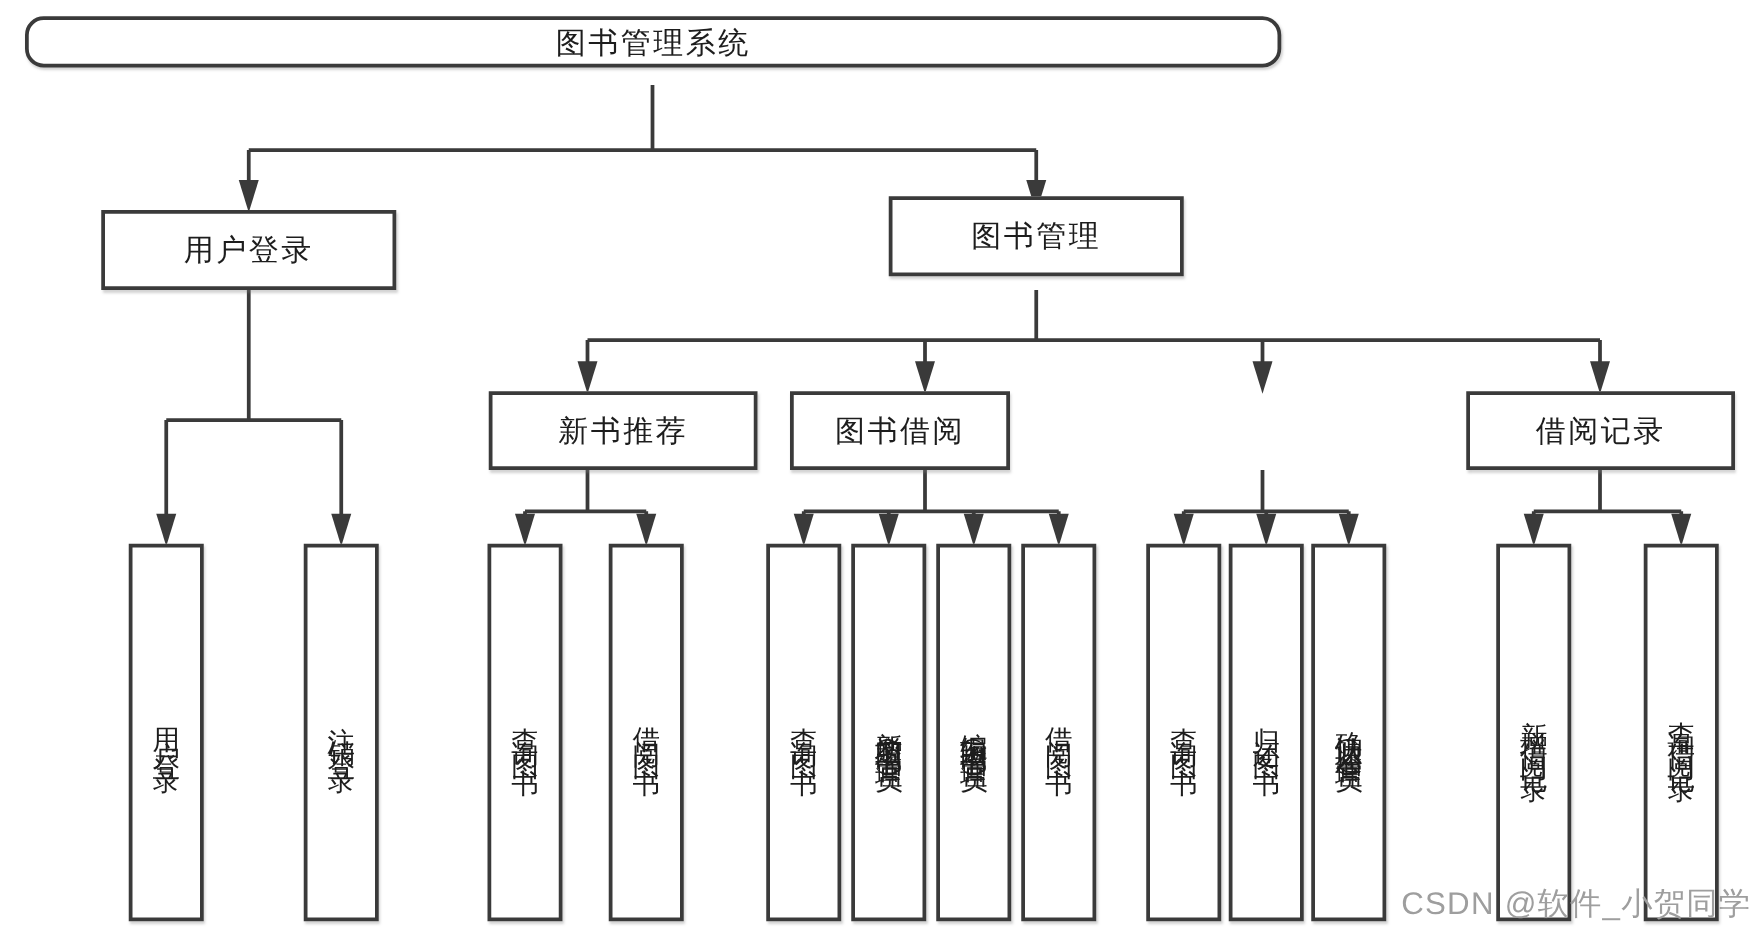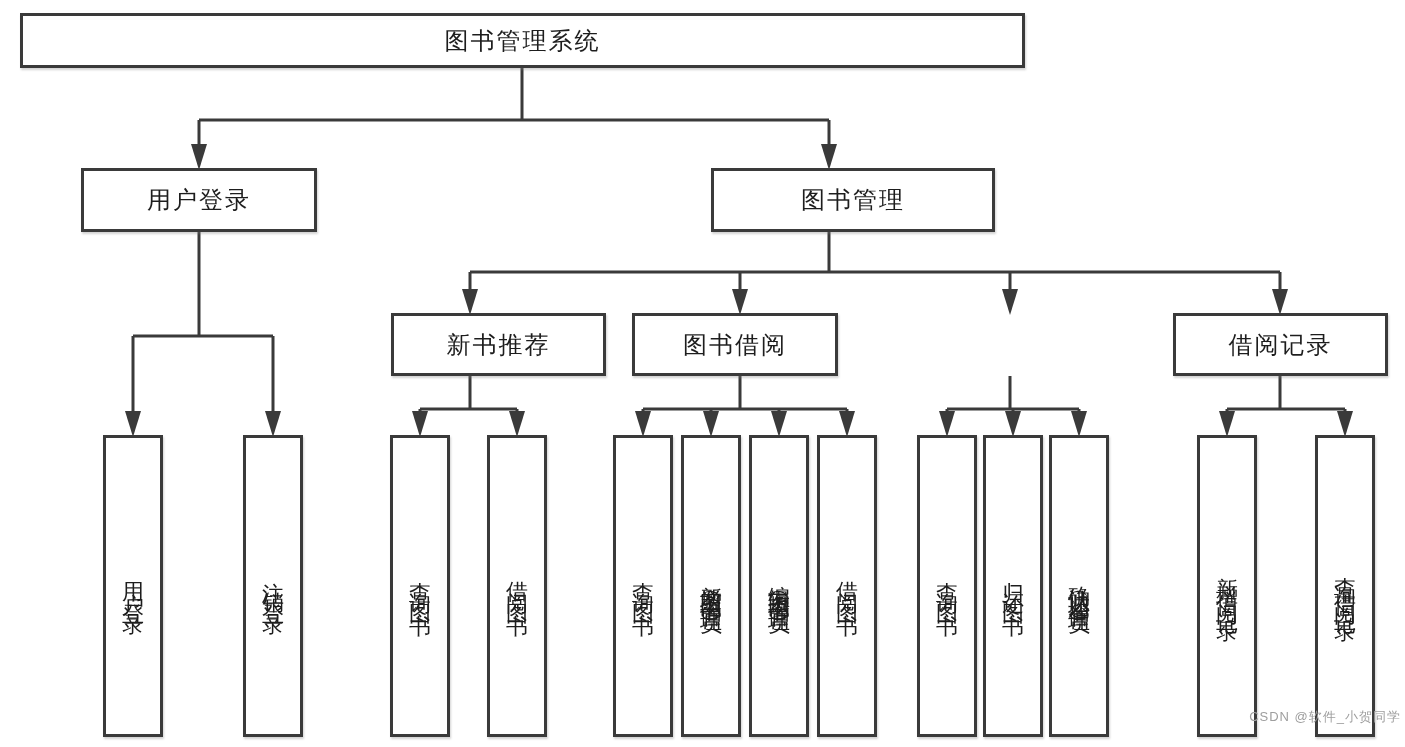--- a/index.html
+++ b/index.html
@@ -25,22 +25,22 @@
     writing-mode:vertical-rl;
     text-orientation:mixed;
     font-size:22px;
     white-space:nowrap;
   }
   .v-4 span{letter-spacing:11px;}
   .v-6 span{letter-spacing:9px;}
   .v-9 span{letter-spacing:4px;}
   .watermark{
     position:absolute;
-    right:4px;bottom:21px;
-    font-size:13px;
+    right:4px;bottom:8px;
+    font-size:25px;
     color:#9e9e9e;
     letter-spacing:1px;
     z-index:5;
     white-space:nowrap;
     text-align:center;
   }
 </style>
 </head>
 <body>
 
@@ -79,35 +79,35 @@
       <polygon points="771,411 787,411 779,437"></polygon>
       <polygon points="839,411 855,411 847,437"></polygon>
       <polygon points="939,411 955,411 947,437"></polygon>
       <polygon points="1005,411 1021,411 1013,437"></polygon>
       <polygon points="1071,411 1087,411 1079,437"></polygon>
       <polygon points="1219,411 1235,411 1227,437"></polygon>
       <polygon points="1337,411 1353,411 1345,437"></polygon>
     </g>
   </svg>
 
-  <div class="node h" style="left:20px;top:13px;width:1005px;height:55px;">
+  <div class="node h" style="left:20px;top:13px;width:1005px;height:41px;border-radius:15px;">
     <span>图书管理系统</span>
   </div>
 
   <div class="node h" style="left:81px;top:168px;width:236px;height:64px;">
     <span>用户登录</span>
   </div>
-  <div class="node h" style="left:711px;top:168px;width:284px;height:64px;">
+  <div class="node h" style="left:711px;top:157px;width:236px;height:64px;">
     <span>图书管理</span>
   </div>
 
   <div class="node h" style="left:363px;top:313px;width:215px;height:63px;margin-left:28px;">
     <span>新书推荐</span>
   </div>
-  <div class="node h" style="left:632px;top:313px;width:206px;height:63px;">
+  <div class="node h" style="left:632px;top:313px;width:176px;height:63px;">
     <span>图书借阅</span>
   </div>
   <div class="node h" style="left:1173px;top:313px;width:215px;height:63px;">
     <span>借阅记录</span>
   </div>
 
   <div class="node v v-4" style="left:103px;top:435px;width:60px;height:302px;">
     <span>用户登录</span>
   </div>
   <div class="node v v-4" style="left:243px;top:435px;width:60px;height:302px;">

